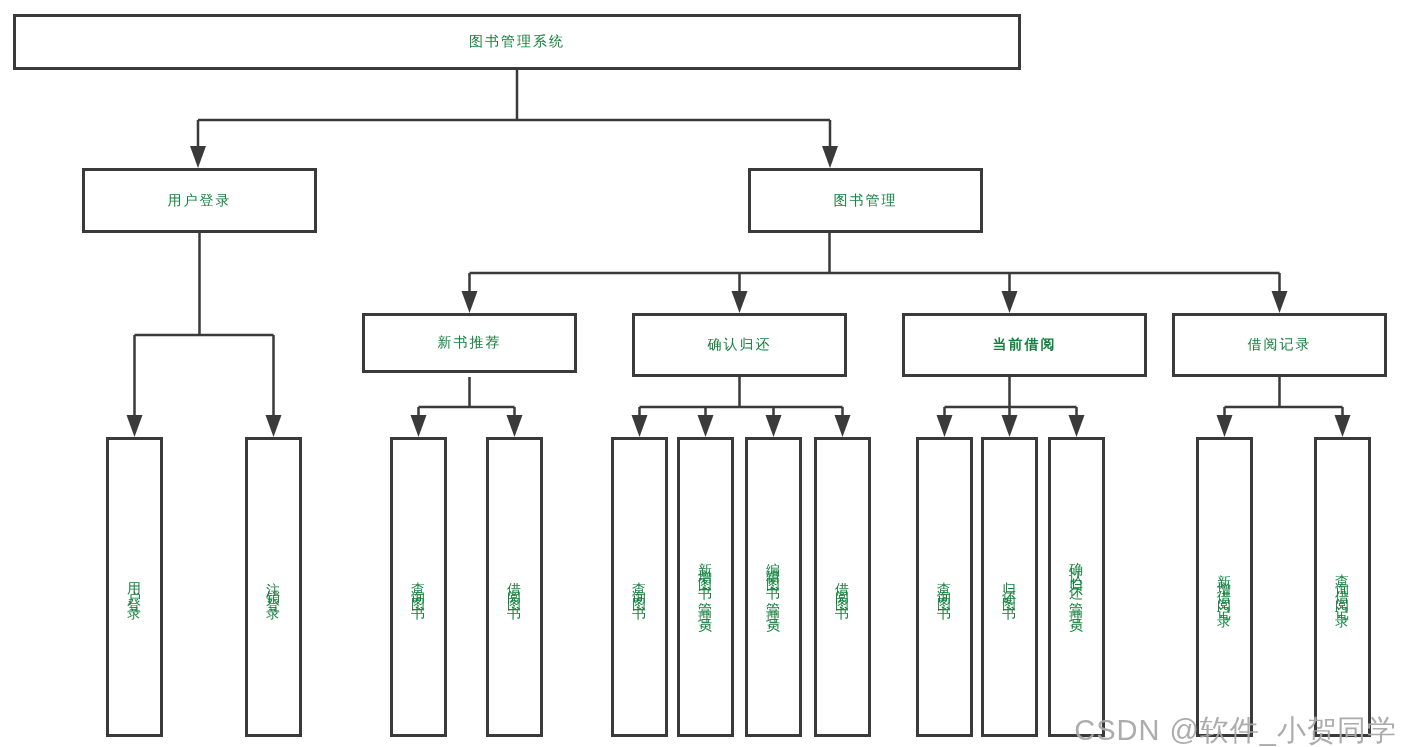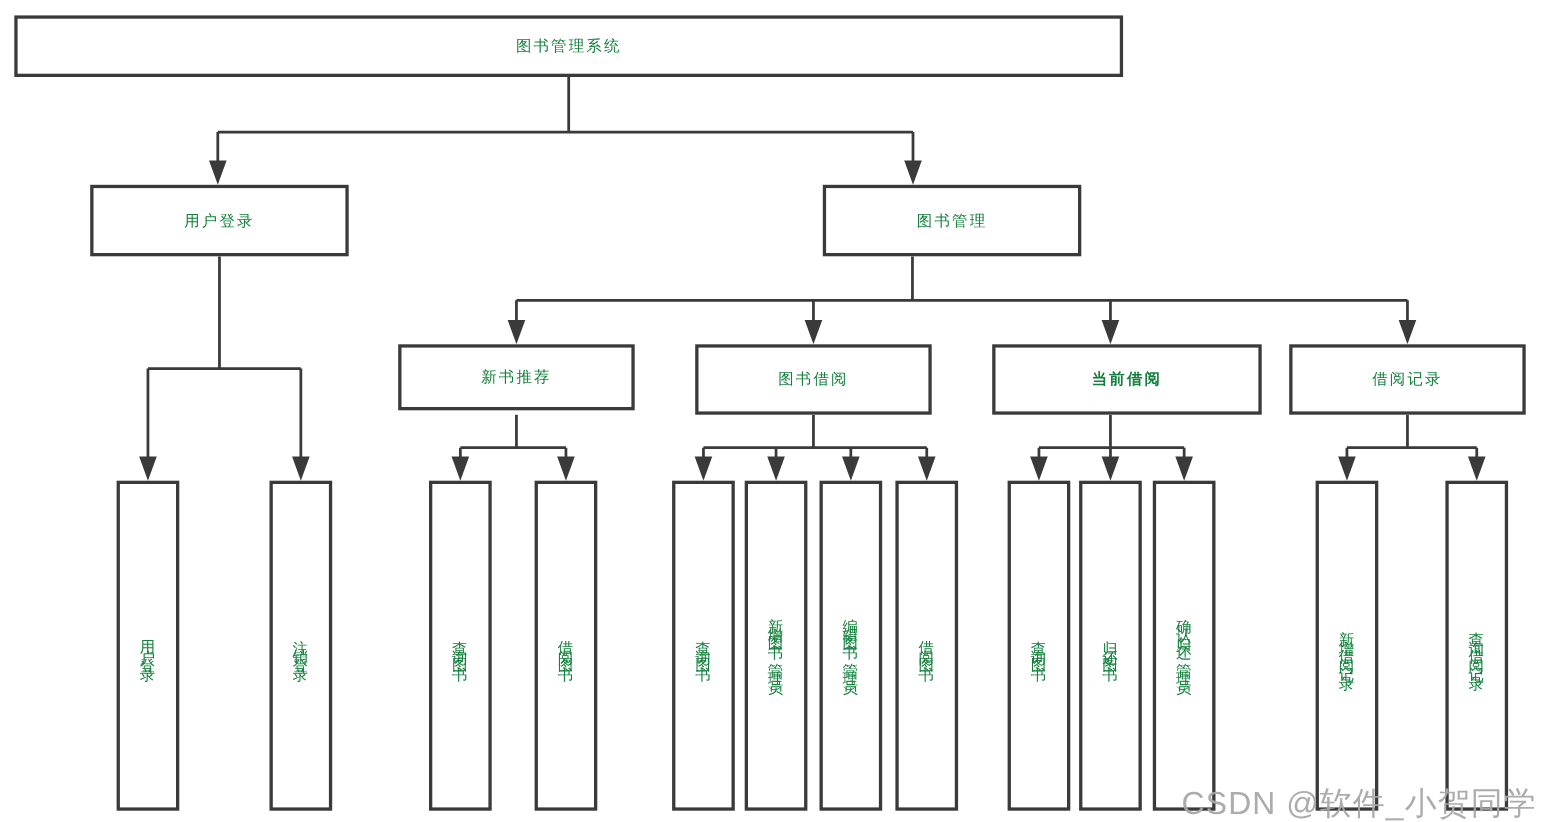--- a/index.html
+++ b/index.html
@@ -107,21 +107,21 @@
     <span>用户登录</span>
   </div>
   <div class="node" style="left:712px; top:168px; width:235px; height:65px;margin-left:36px;">
     <span>图书管理</span>
   </div>
 
   <div class="node" style="left:362px; top:313px; width:215px; height:60px;">
     <span>新书推荐</span>
   </div>
   <div class="node" style="left:632px; top:313px; width:215px; height:64px;">
-    <span>图书借阅</span>
+    <span>确认归还</span>
   </div>
   <div class="node" style="left:902px; top:313px; width:245px; height:64px;font-weight:bold;">
     <span>当前借阅</span>
   </div>
   <div class="node" style="left:1172px; top:313px; width:215px; height:64px;">
     <span>借阅记录</span>
   </div>
 
   <div class="node v" style="left:106px; top:437px; width:57px; height:300px;">
     <span>用户登录</span>

